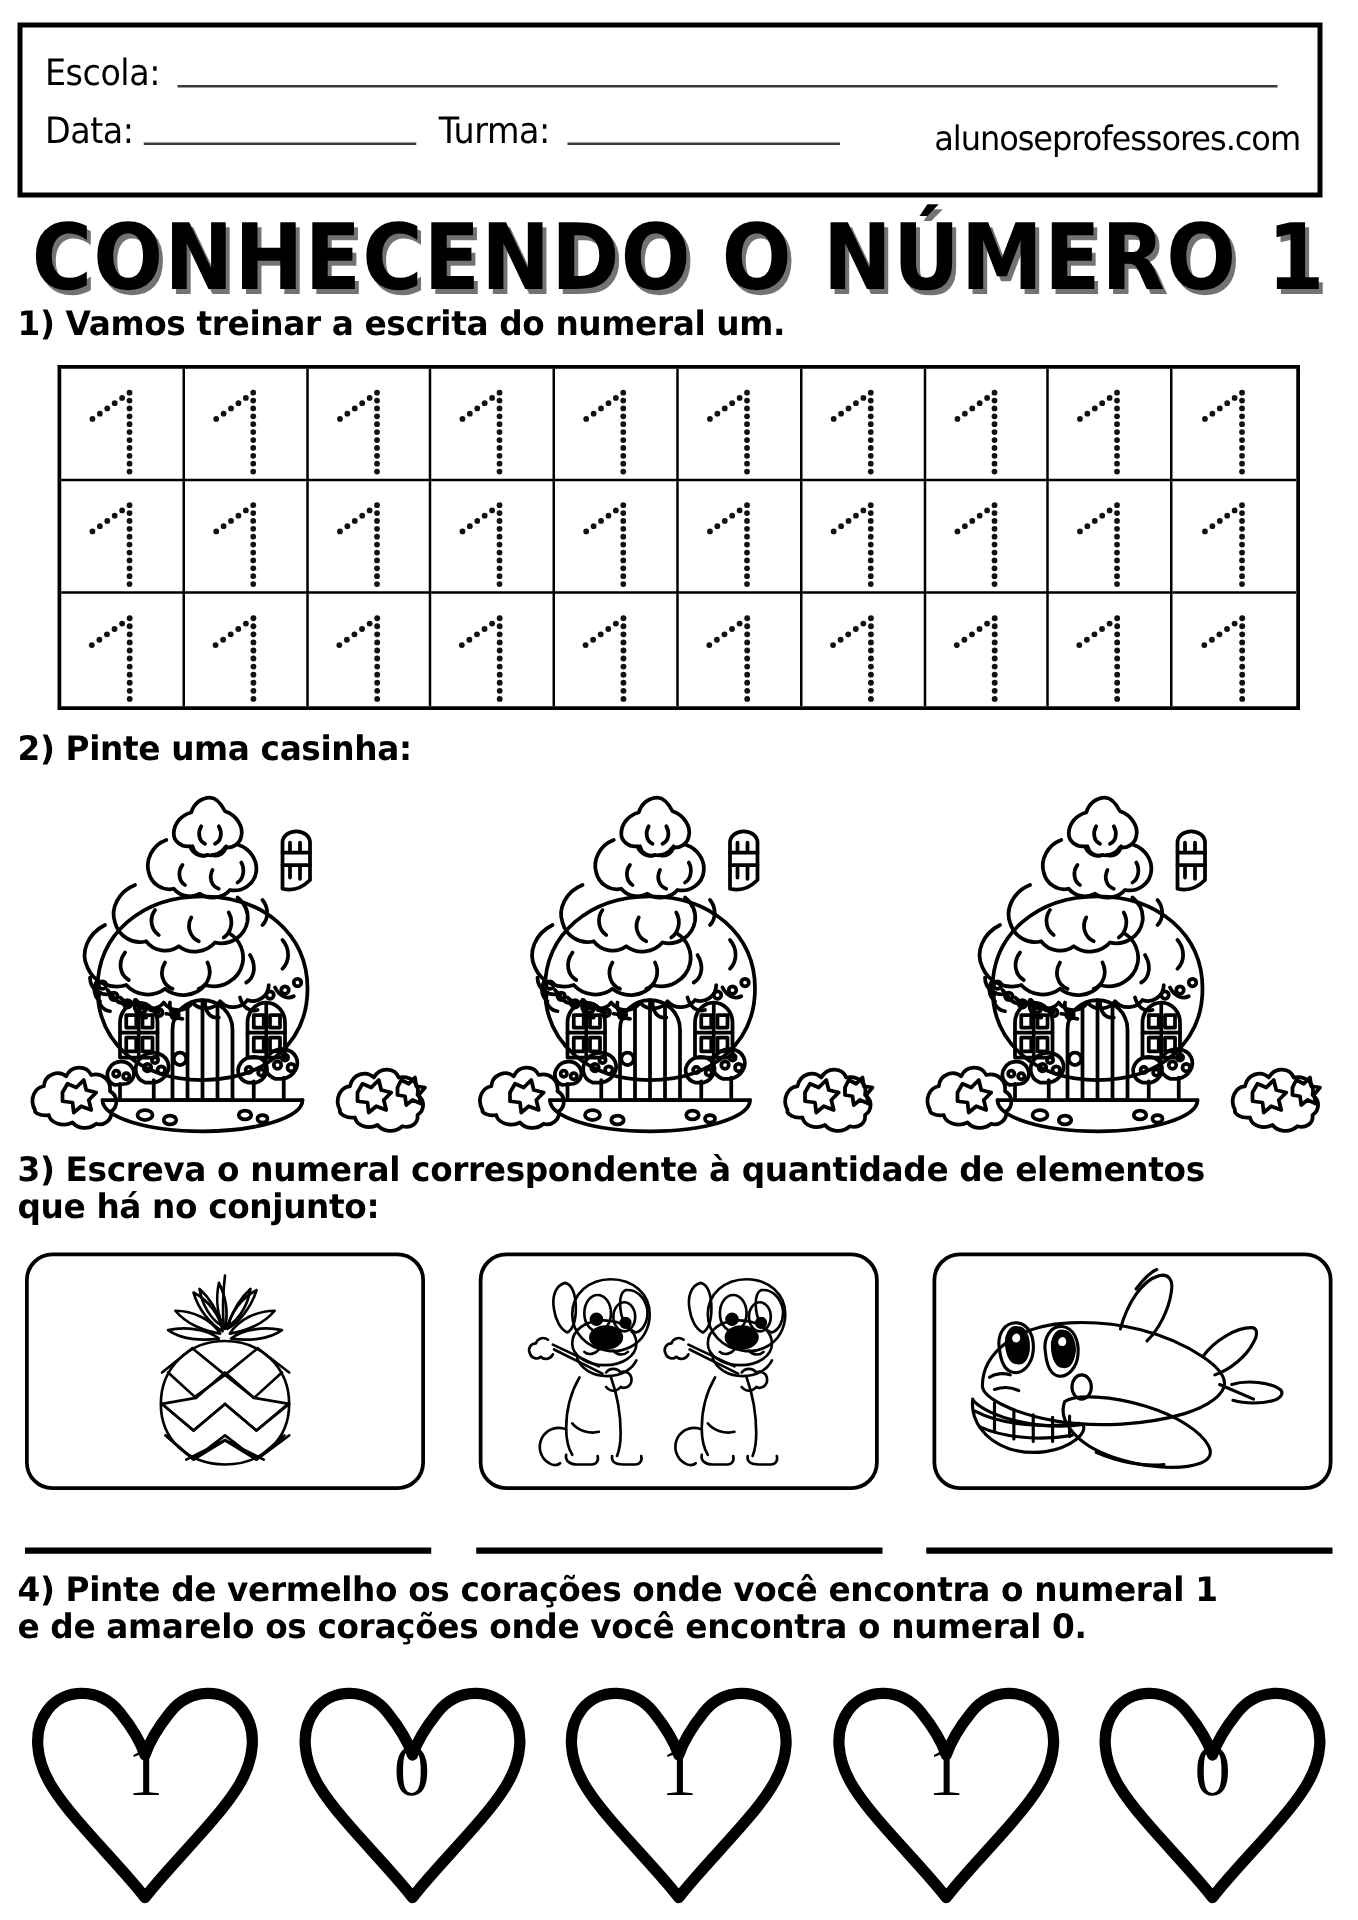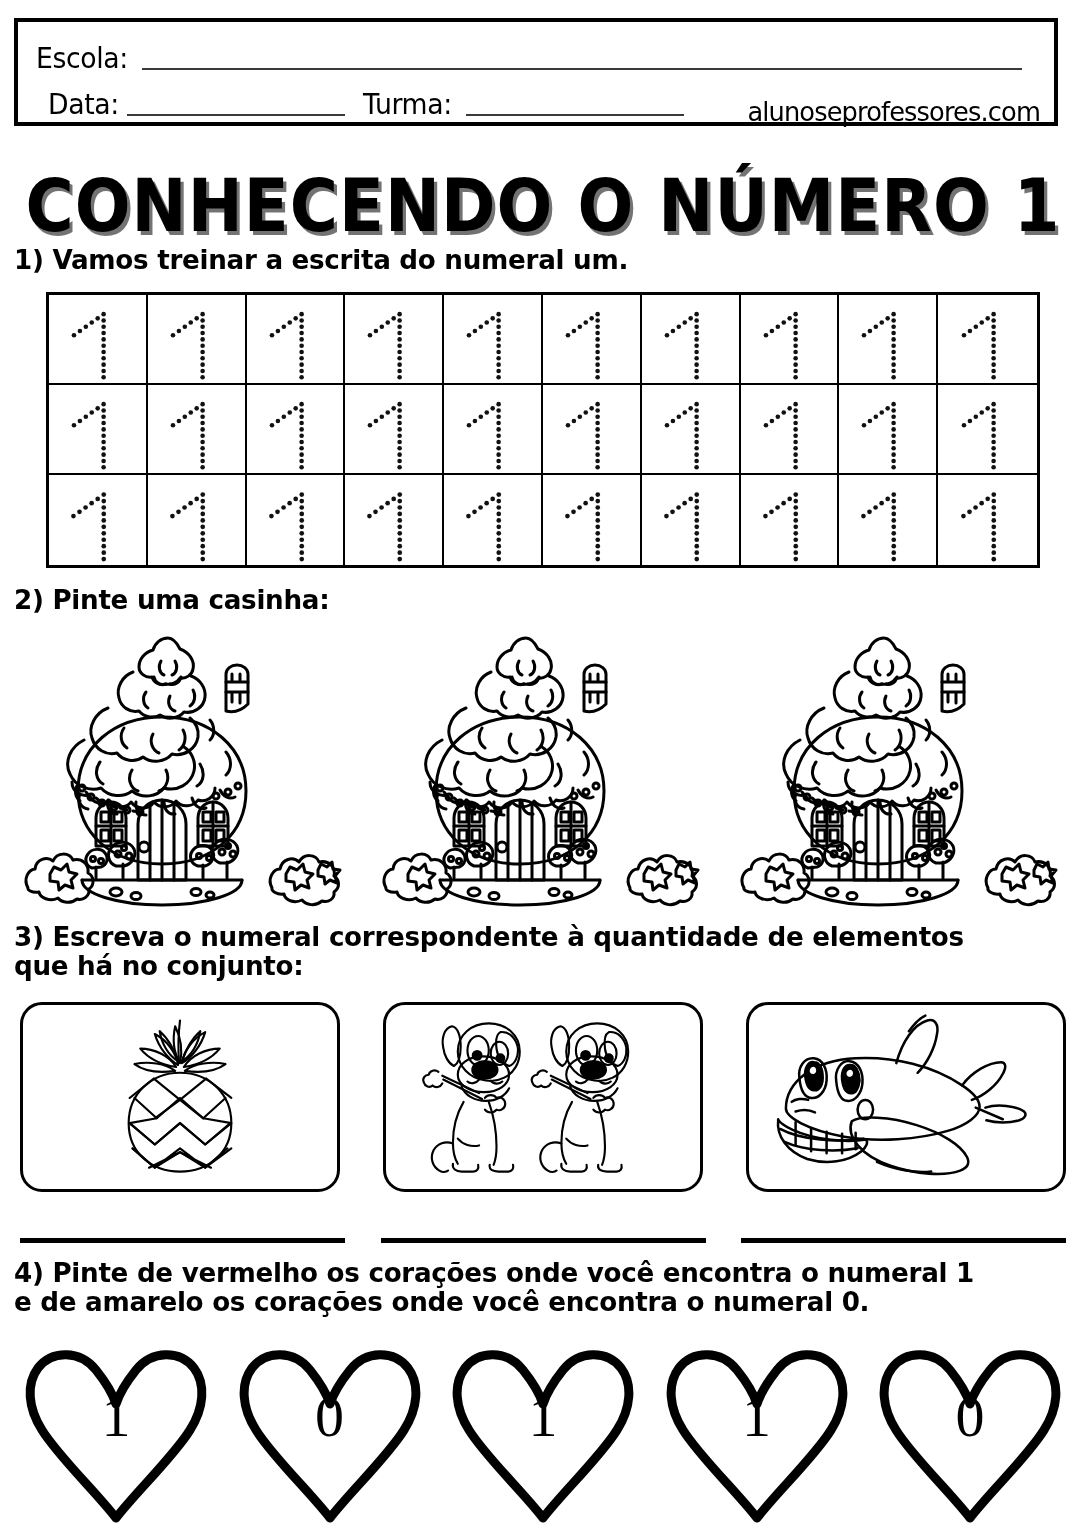--- a/index.html
+++ b/index.html
@@ -15,21 +15,21 @@
     color: #000000;
     overflow: hidden;
   }
 
   
   .header-box {
     position: absolute;
     left: 14px;
     top: 18px;
     width: 1044px;
-    height: 108px;
+    height: 140px;
     border: 4px solid #000;
     box-sizing: border-box;
     background: #fff;
   }
   .hdr-row {
     position: absolute;
     display: flex;
     align-items: flex-end;
     white-space: nowrap;
   }
@@ -42,21 +42,21 @@
     transform: scaleX(0.92);
     transform-origin: left bottom;
   }
   .rule {
     border-bottom: 2px solid #3a3a3a;
     height: 1px;
     align-self: flex-end;
     margin-bottom: 3px;
   }
   .row-escola { left: 18px; top: 22px; }
-  .row-data   { left: 30px; top: 68px; }
+  .row-data   { left: 18px; top: 68px; }
   .row-aluno  { left: 18px; top: 114px; }
   .watermark {
     position: absolute;
     right: 14px;
     top: 74px;
     font-family: "DejaVu Sans", sans-serif;
     font-size: 27px;
     font-weight: 400;
     letter-spacing: -0.9px;
     transform: scaleX(0.95);

